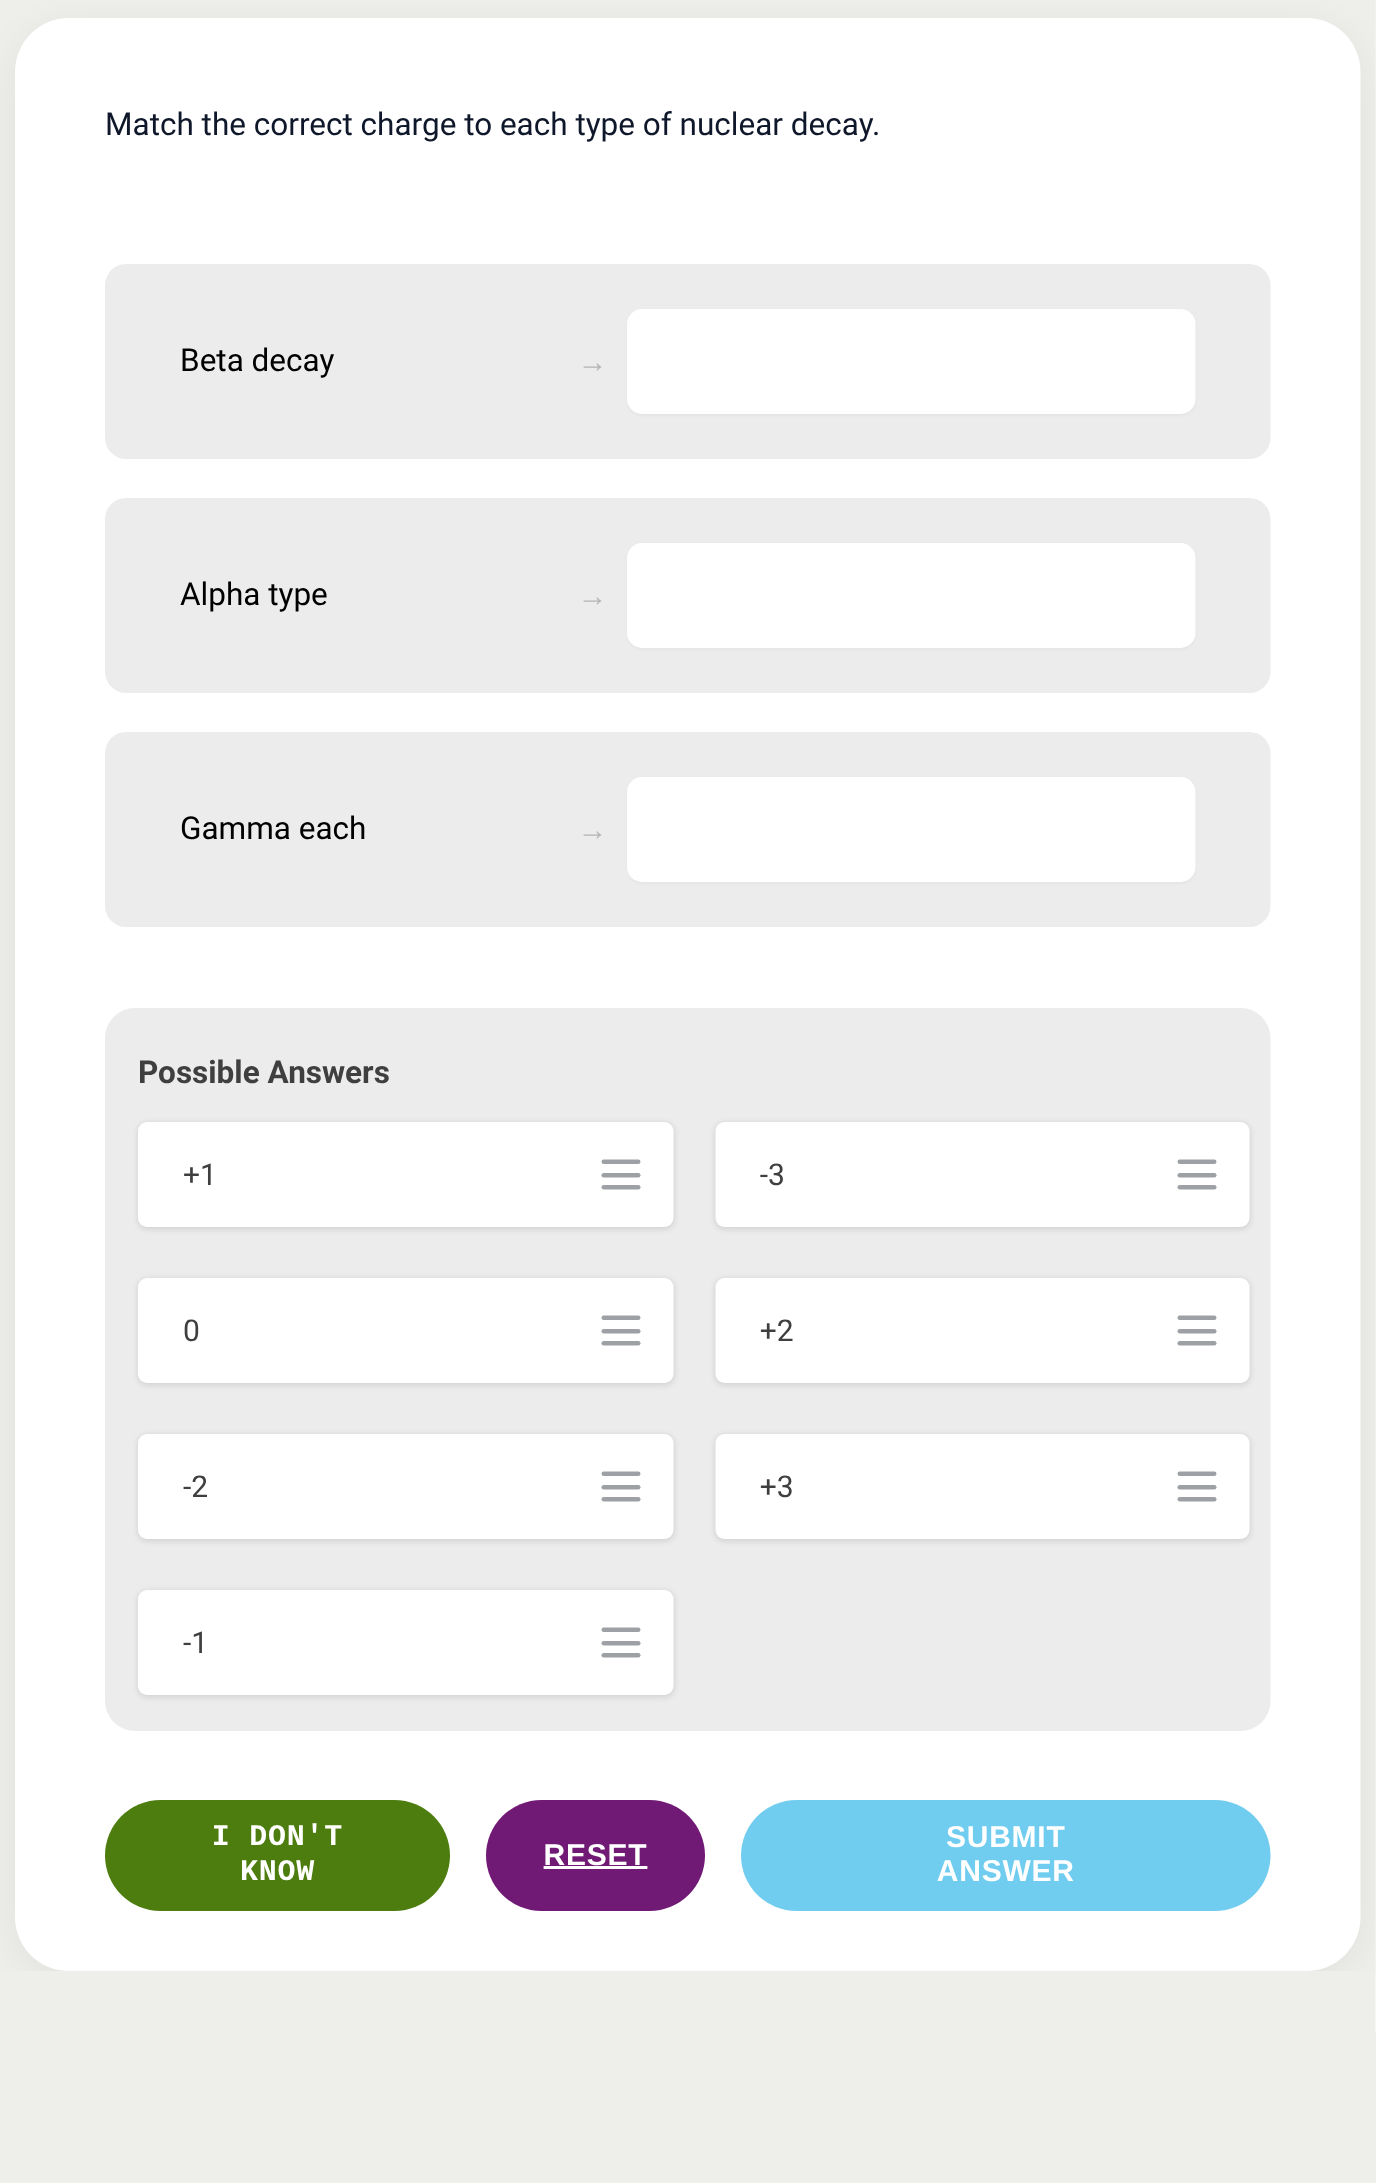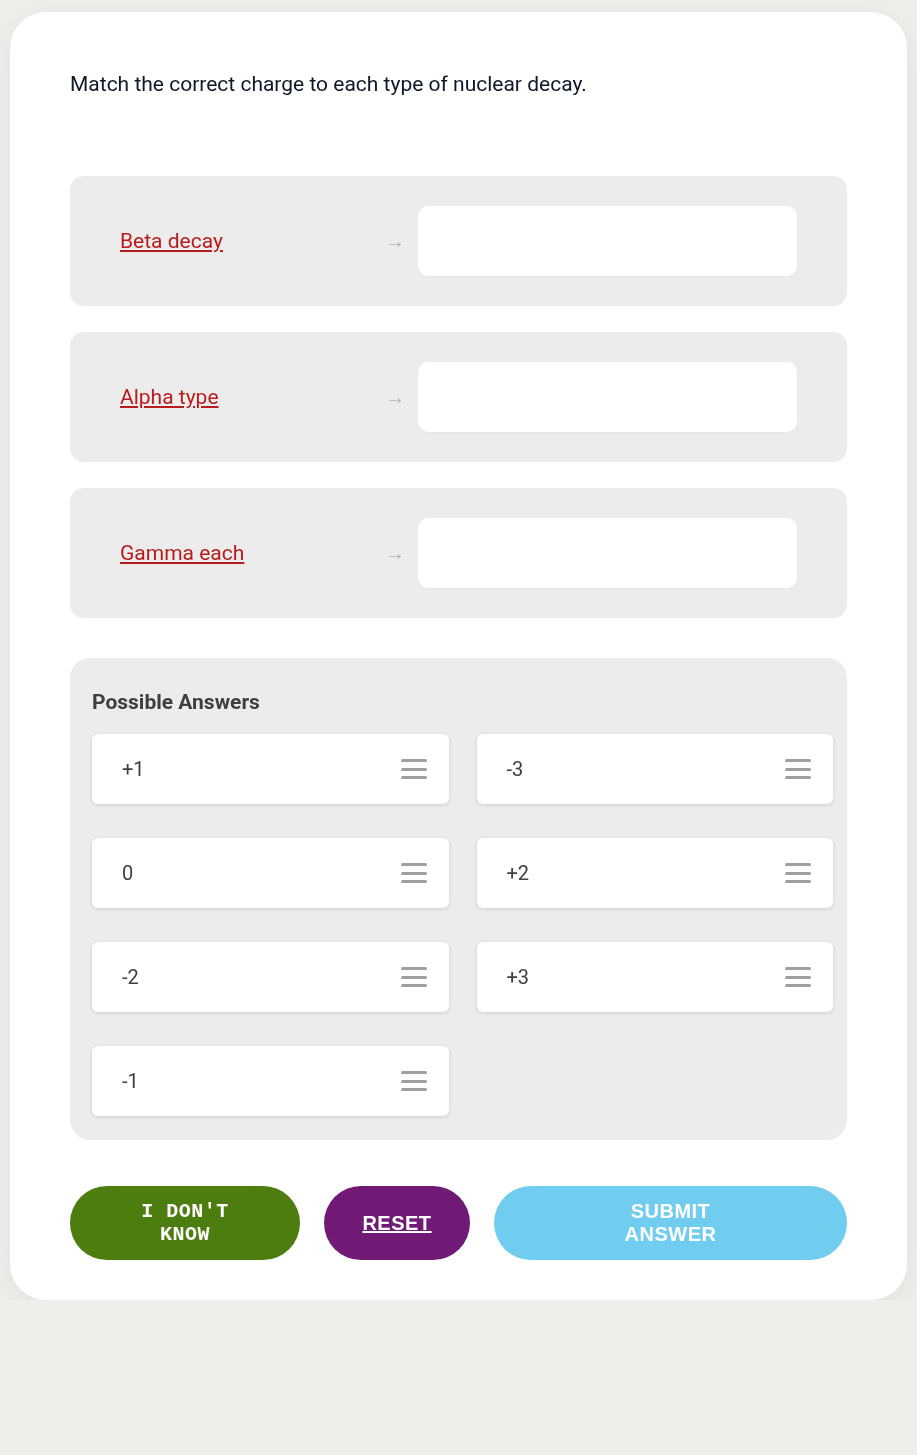--- a/index.html
+++ b/index.html
@@ -31,24 +31,23 @@
   .match-row {
     background: #ececec;
     border-radius: 14px;
     padding: 30px 50px;
     display: flex;
     align-items: center;
     margin-bottom: 26px;
   }
   .match-label {
     font-size: 21px;
-    color: #b91c1c;
+    color: #000000;
     width: 260px;
     flex: 0 0 260px;
-    text-decoration: underline;
   }
   .arrow {
     width: 30px;
     flex: 0 0 30px;
     color: #b5b5b5;
     font-size: 20px;
     text-align: center;
     font-weight: 600;
   }
   .drop-target {
@@ -57,21 +56,21 @@
     background: #ffffff;
     border-radius: 10px;
     margin-left: 8px;
     box-shadow: 0 1px 2px rgba(0,0,0,0.03);
   }
 
   .answers-panel {
     background: #ececec;
     border-radius: 20px;
     padding: 28px 14px 24px 22px;
-    margin-top: 40px;
+    margin-top: 54px;
   }
   .answers-title {
     font-size: 21px;
     font-weight: 700;
     color: #3f3f3f;
     margin: 4px 0 20px 0;
   }
   .answer-grid {
     display: grid;
     grid-template-columns: 1fr 1fr;

